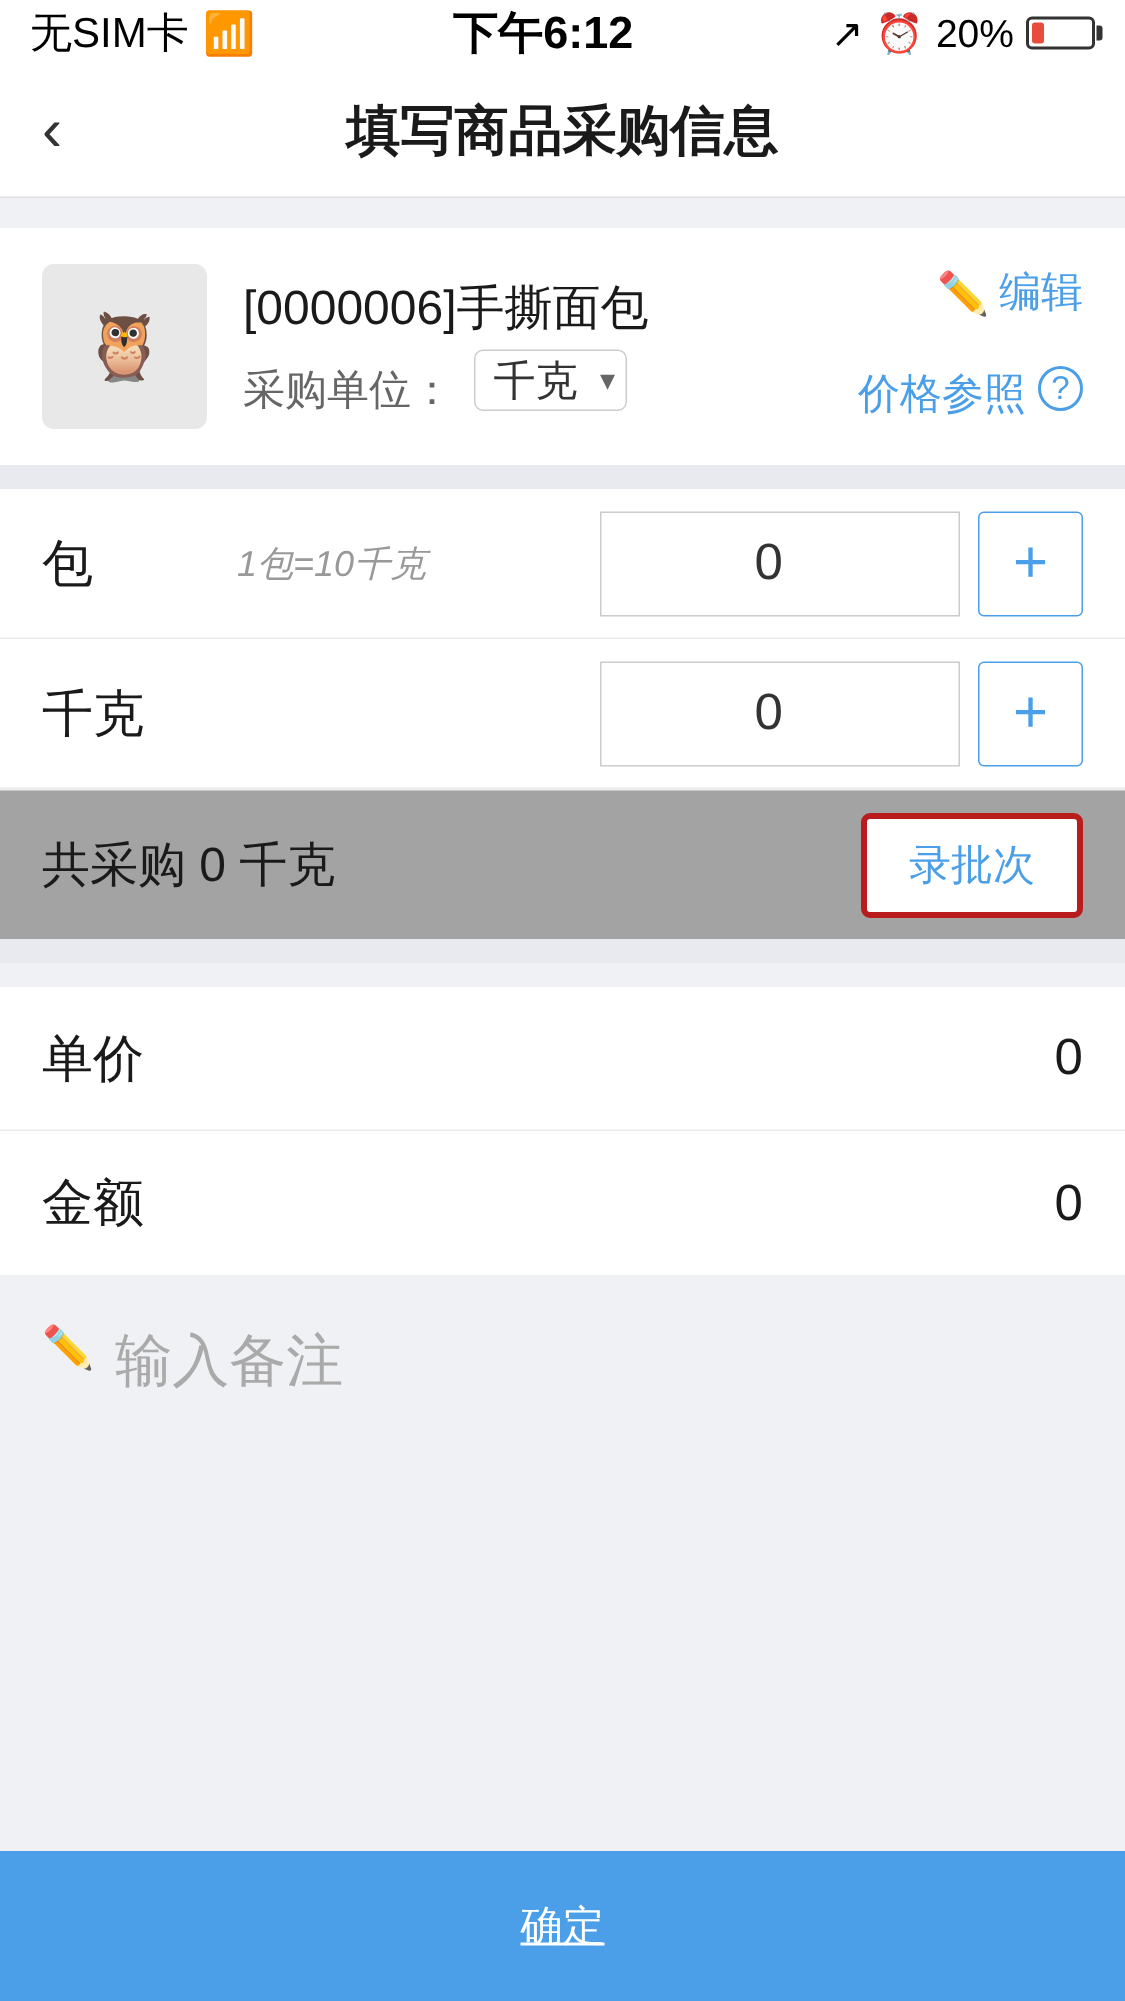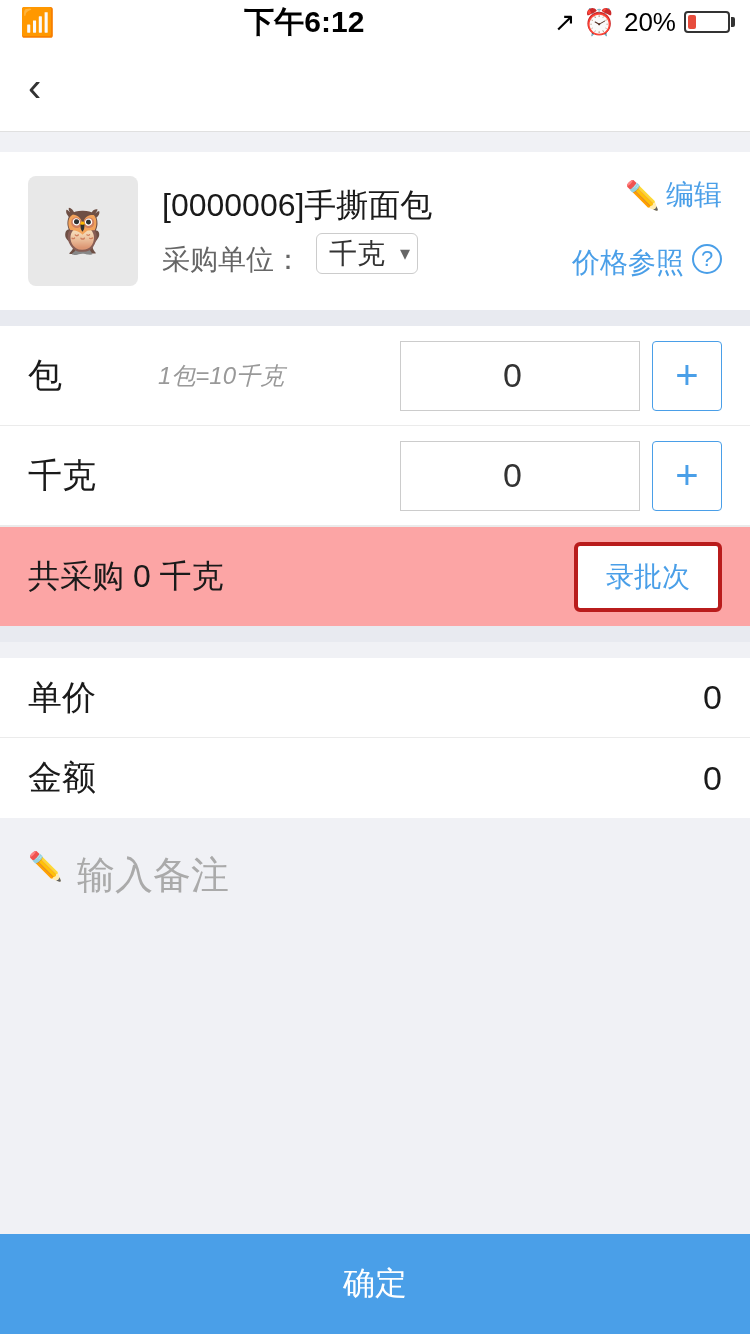--- a/index.html
+++ b/index.html
@@ -201,42 +201,42 @@
       border-radius: 4px;
     }
 
     
     .summary-row {
       display: flex;
       align-items: center;
       justify-content: space-between;
       padding: 0 28px;
       height: 100px;
-      background: #fca5a5;
+      background: #a3a3a3;
       border-top: 1px solid #ebebeb;
     }
     .summary-text { font-size: 32px; color: #1a1a1a; }
     .batch-btn {
       border: 4px solid #b91c1c;
       background: #fff;
       color: #4a9fe8;
       font-size: 28px;
       padding: 12px 28px;
       border-radius: 6px;
       cursor: pointer;
     }
 
     
     .info-section { background: #fff; margin-top: 16px; }
     .info-row {
       display: flex;
       align-items: center;
       justify-content: space-between;
       padding: 4px 28px;
-      height: 80px;
+      height: 96px;
       border-bottom: 1px solid #ebebeb;
     }
     .info-row:last-child { border-bottom: none; }
     .info-label { font-size: 34px; color: #1a1a1a; }
     .info-value { font-size: 34px; color: #1a1a1a; }
 
     
     .note-section {
       background: #f0f1f5;
       margin-top: 4px;
@@ -258,48 +258,51 @@
 
     
     .confirm-btn {
       position: fixed;
       bottom: 0;
       left: 0;
       width: 750px;
       height: 100px;
       background: #4a9fe8;
       color: #fff;
-      font-size: 32px;
+      font-size: 28px;
       display: flex;
       align-items: center;
       justify-content: center;
       cursor: pointer;
       border: none;
+      text-decoration: underline;
     }
   </style>
 </head>
 <body>
 
 <div class="status-bar">
   <div class="status-left">
+    <span>无SIM卡</span>
     <span>📶</span>
   </div>
   <div class="status-center">下午6:12</div>
   <div class="status-right">
     <span>↗</span>
     <span>⏰</span>
     <span>20%</span>
     <div class="battery-icon">
       <div class="battery-fill"></div>
     </div>
   </div>
 </div>
 
 <div class="nav-bar">
   <span class="nav-back">‹</span>
+  <span class="nav-title">填写商品采购信息</span>
 </div>
 
 <div class="product-card">
   <div class="product-thumb">
     <span class="product-thumb-owl">🦉</span>
   </div>
   <div class="product-info">
     <div class="product-name">[0000006]手撕面包</div>
     <div class="product-unit-row">
       <span class="unit-label">采购单位：</span>

